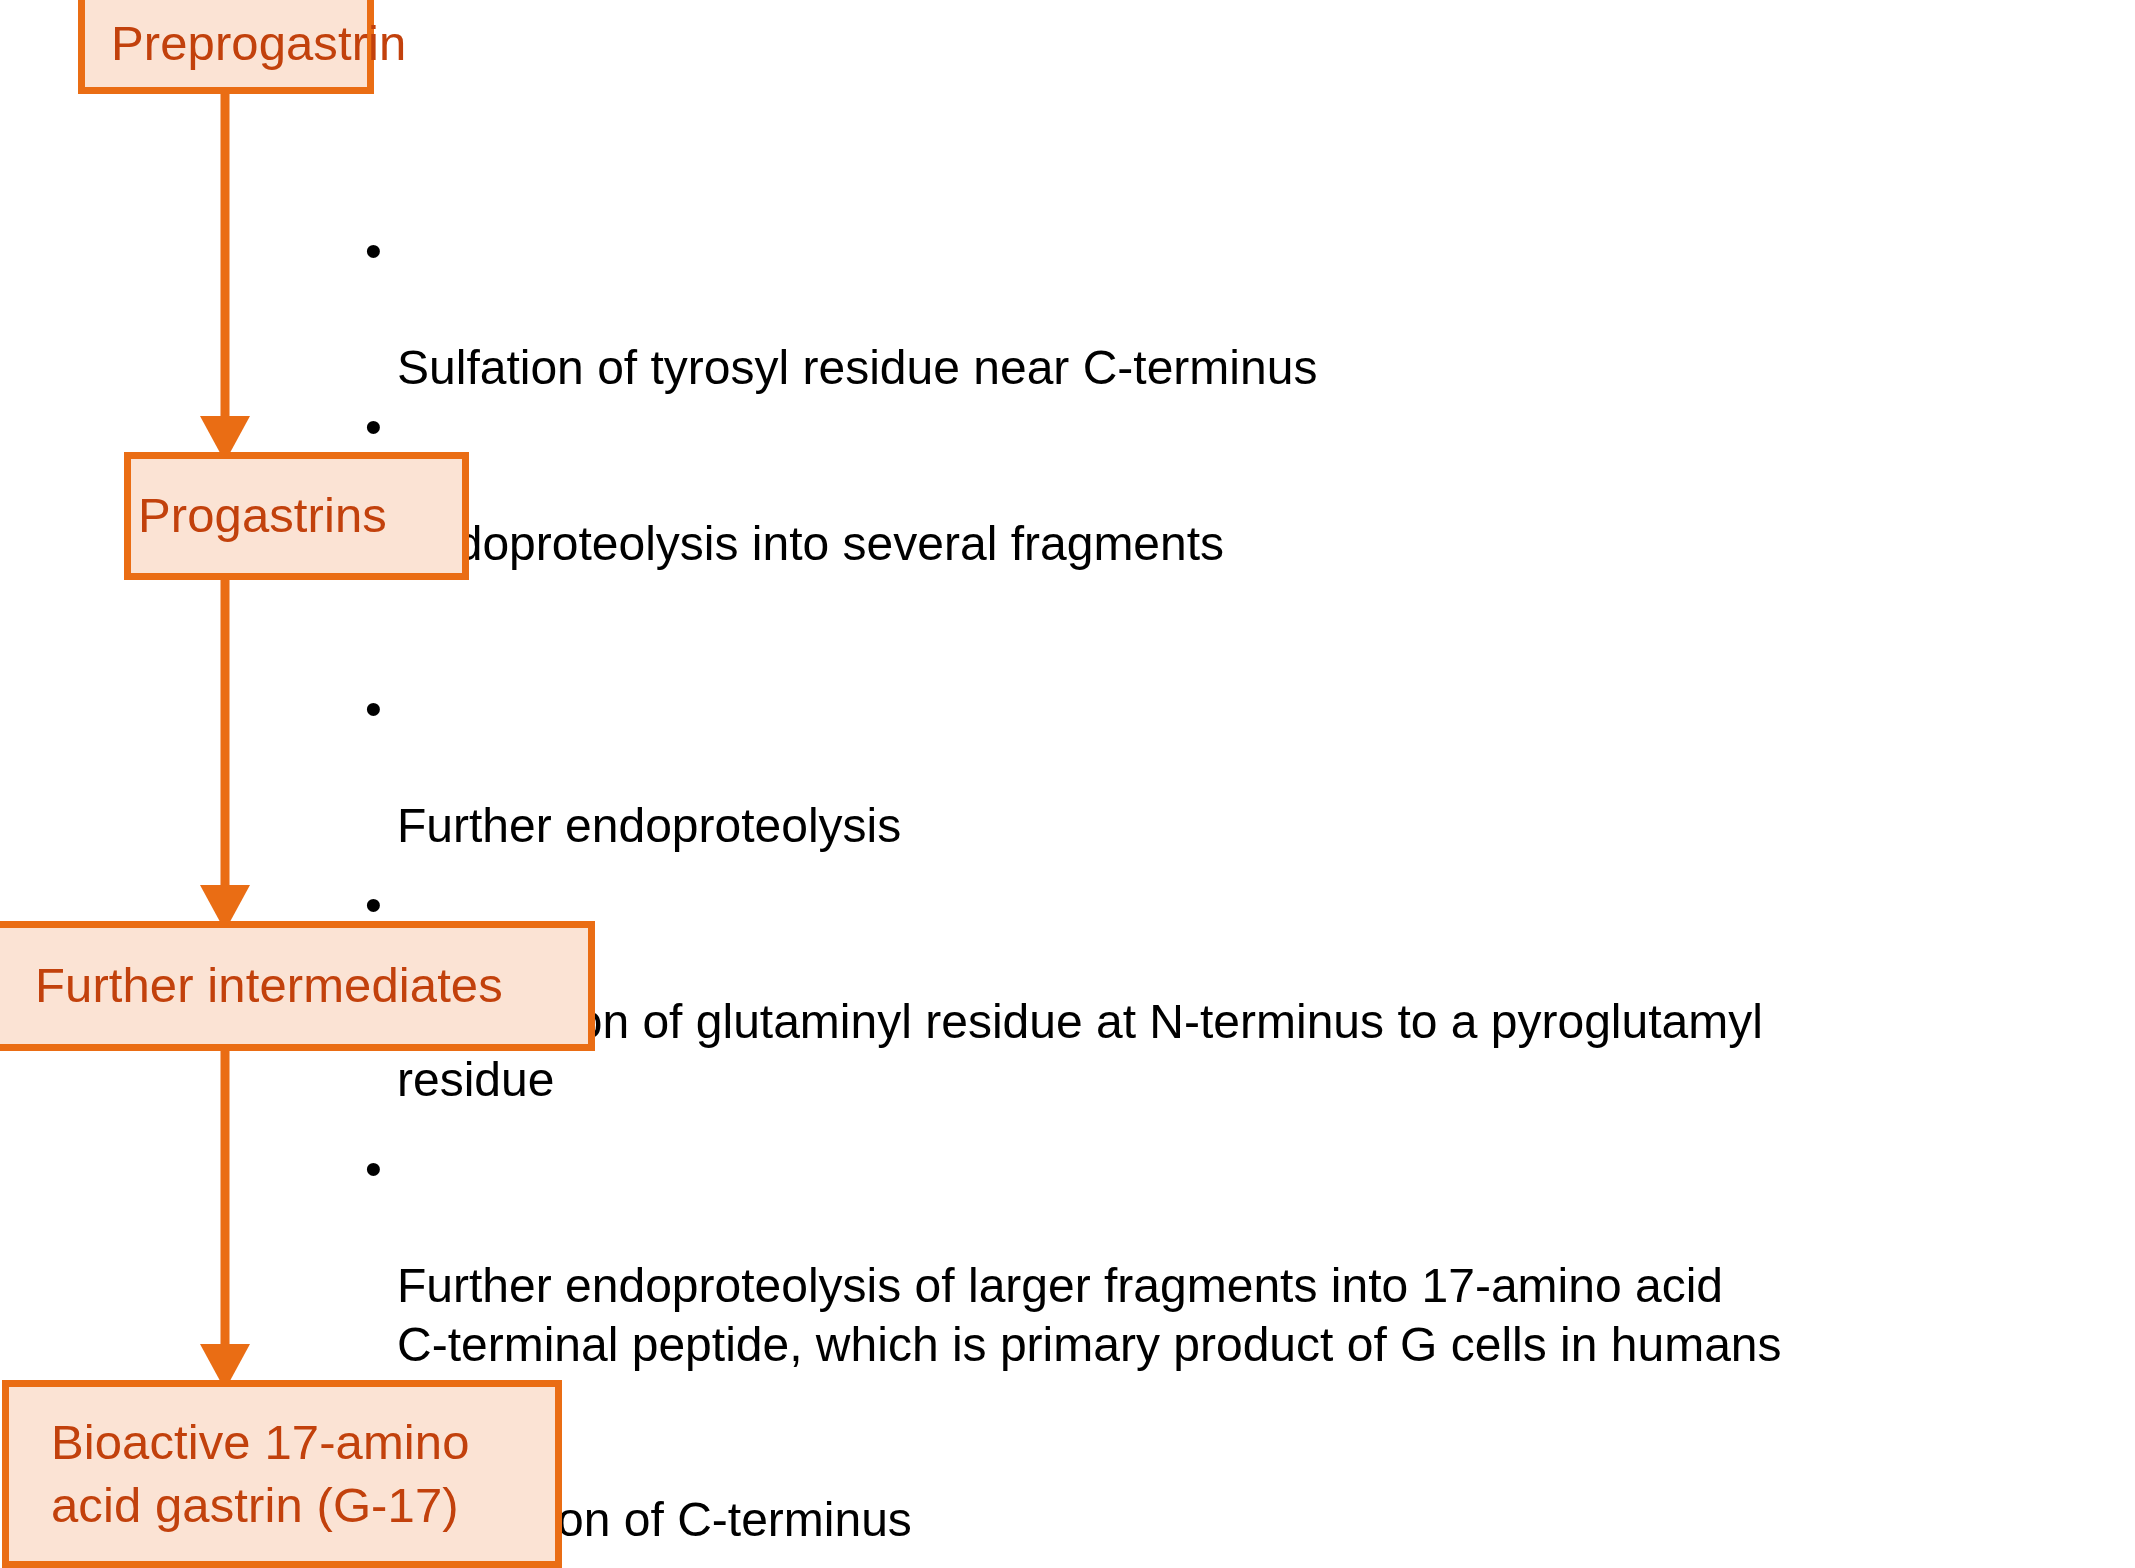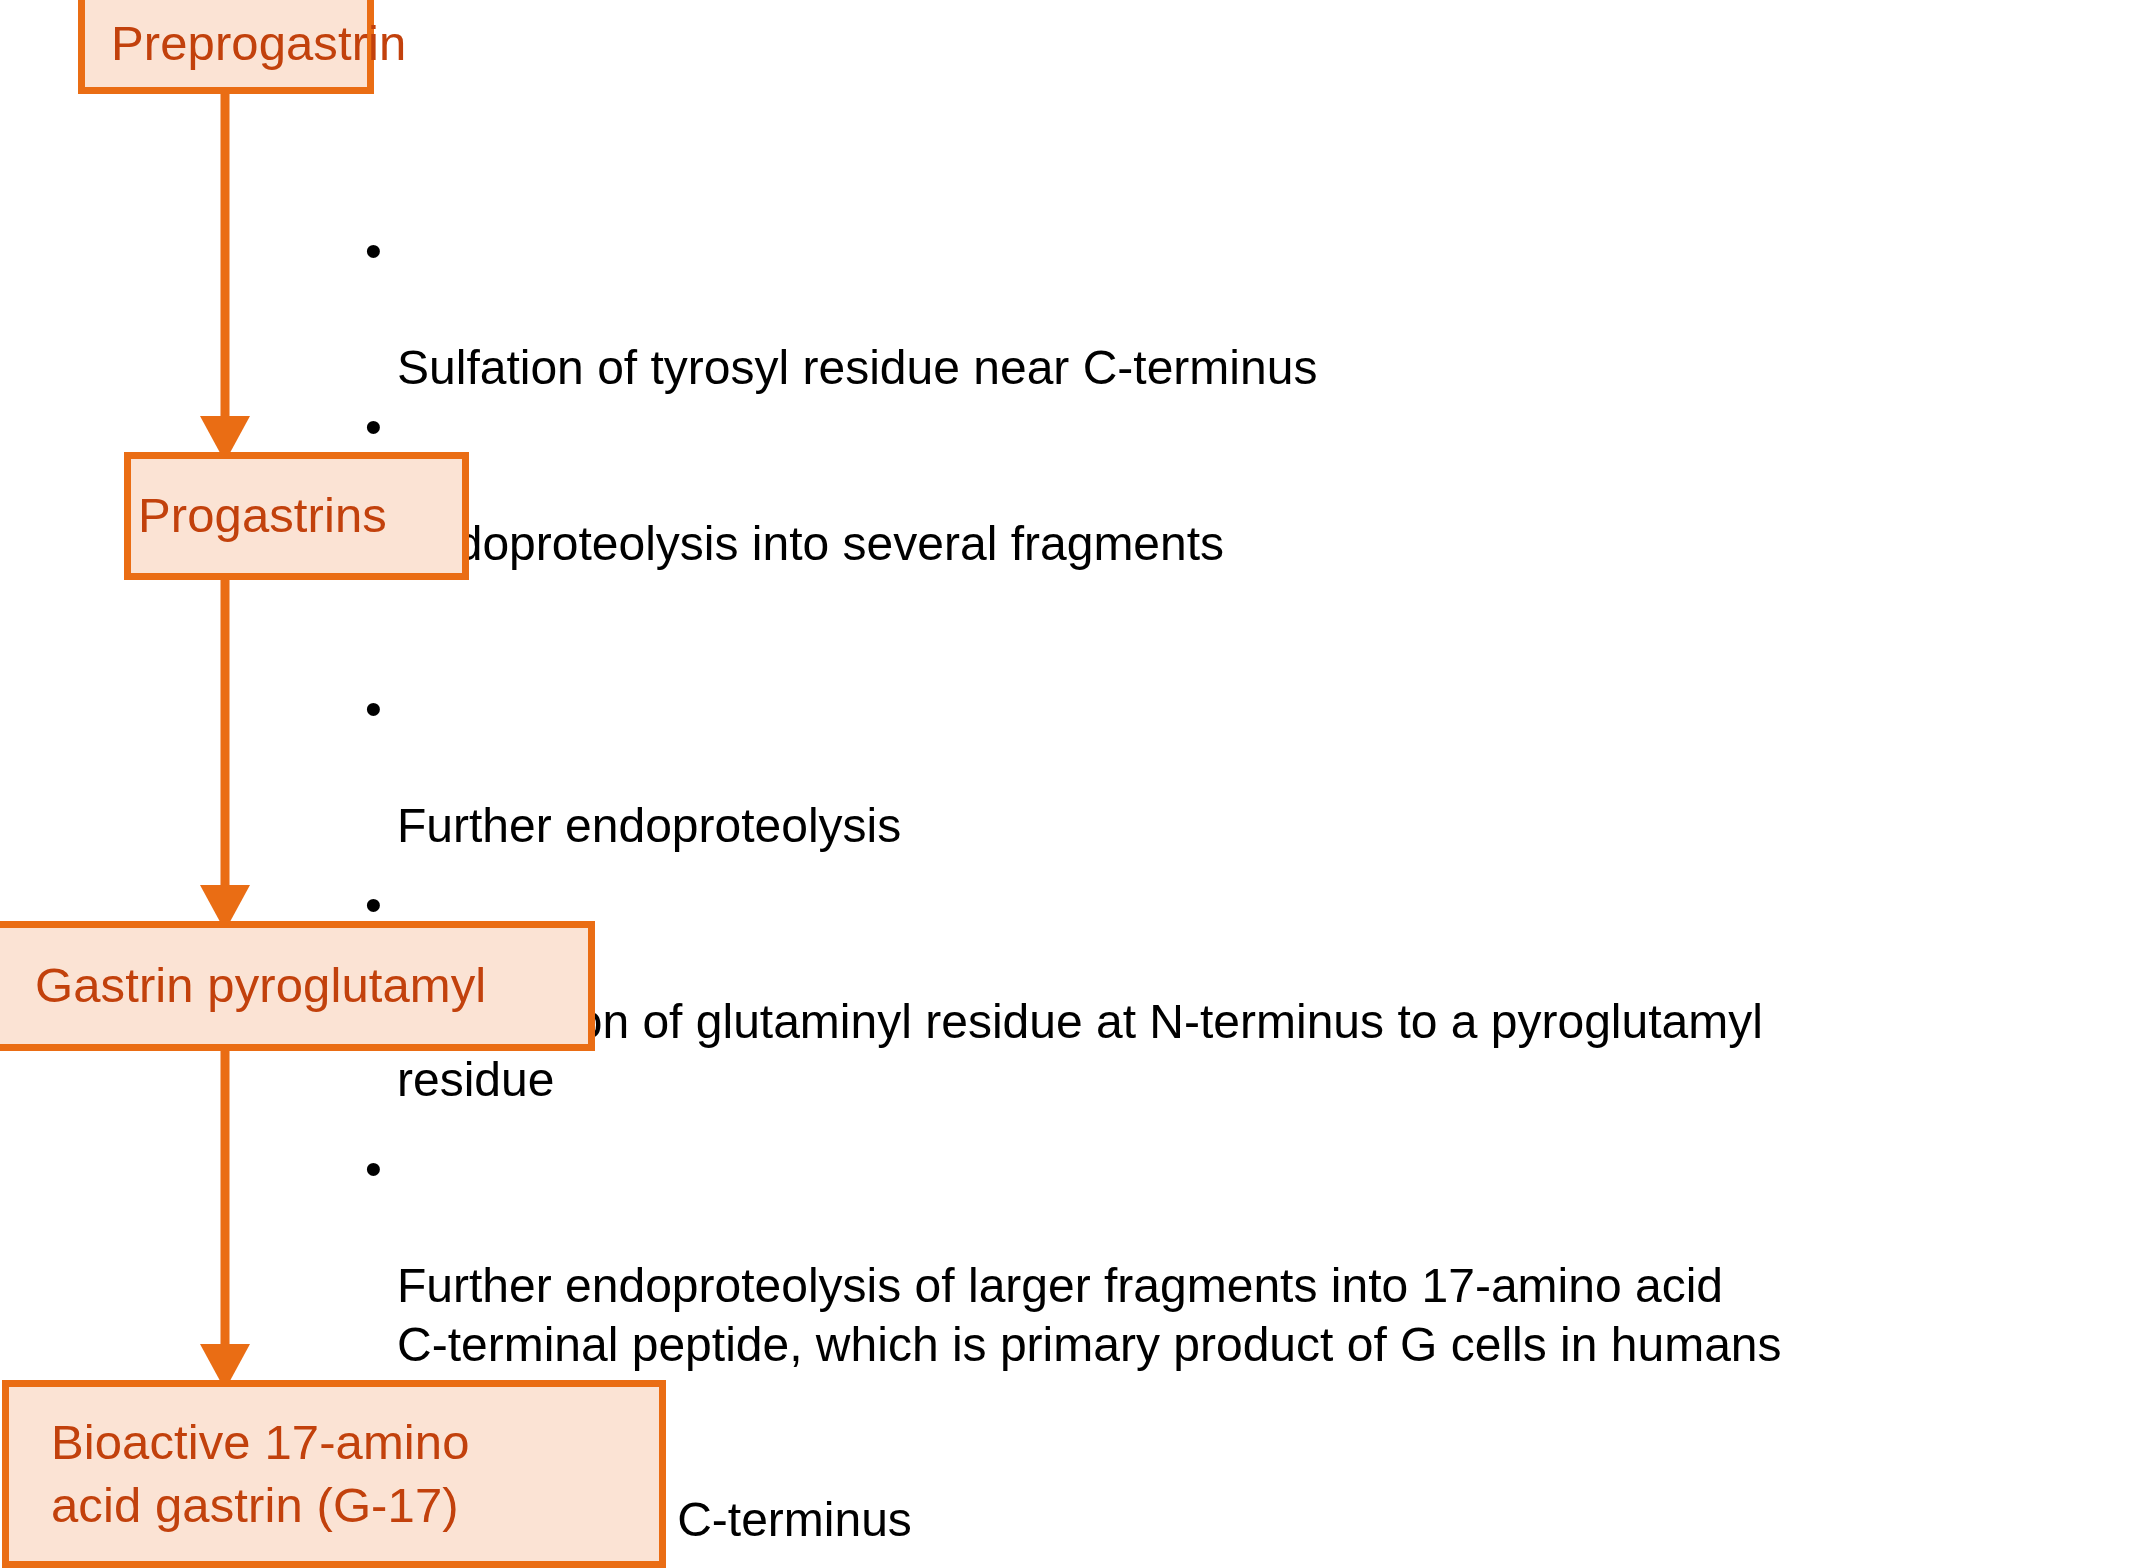--- a/index.html
+++ b/index.html
@@ -54,21 +54,21 @@
   #node-gastrin-intermediates {
     left: -10px;
     top: 921px;
     width: 605px;
     height: 130px;
     padding-left: 38px;
   }
   #node-bioactive-gastrin {
     left: 2px;
     top: 1380px;
-    width: 664px;
+    width: 560px;
     height: 188px;
     padding-left: 42px;
     align-items: center;
   }
   #node-bioactive-gastrin .node-label {
     line-height: 1.28;
   }
 
   
   .arrow {
@@ -178,21 +178,21 @@
       <span>Further endoproteolysis</span>
     </div>
     <div class="bullet-item">
       <span class="dot">•</span>
       <span>Cyclization of glutaminyl residue at N-terminus to a pyroglutamyl
  residue</span>
     </div>
   </div>
 
   <div class="node" id="node-gastrin-intermediates">
-    <span class="node-label">Gastrin pyroglutamyl</span>
+    <span class="node-label">Further intermediates</span>
   </div>
 
   <div class="bullet-group" id="bullets-3">
     <div class="bullet-item">
       <span class="dot">•</span>
       <span>Further endoproteolysis of larger fragments into 17-amino acid
  C-terminal peptide, which is primary product of G cells in humans</span>
     </div>
     <div class="bullet-item">
       <span class="dot">•</span>

